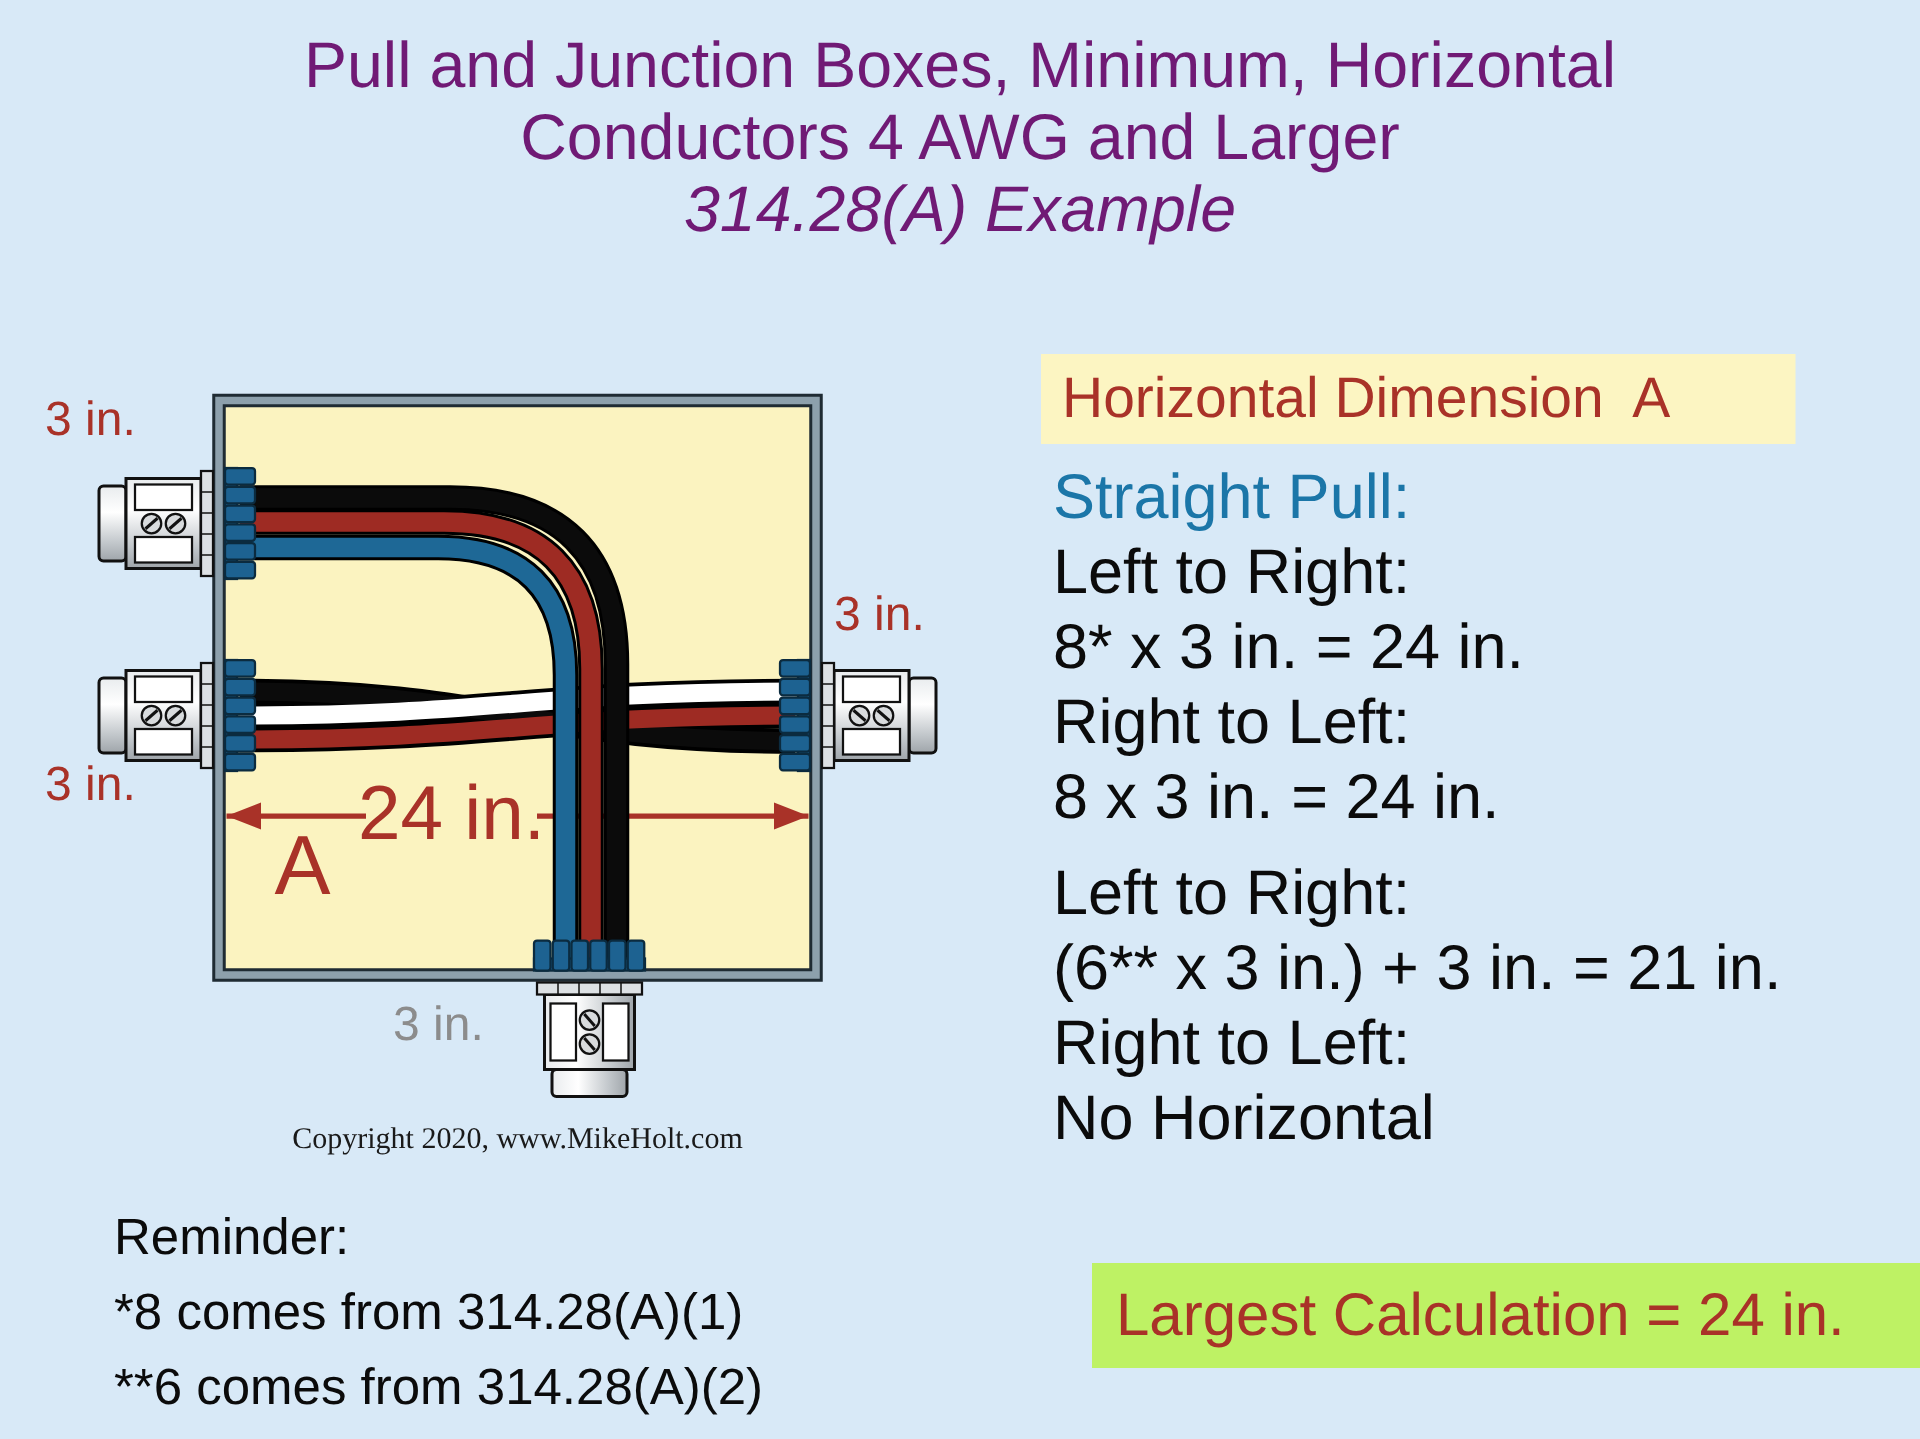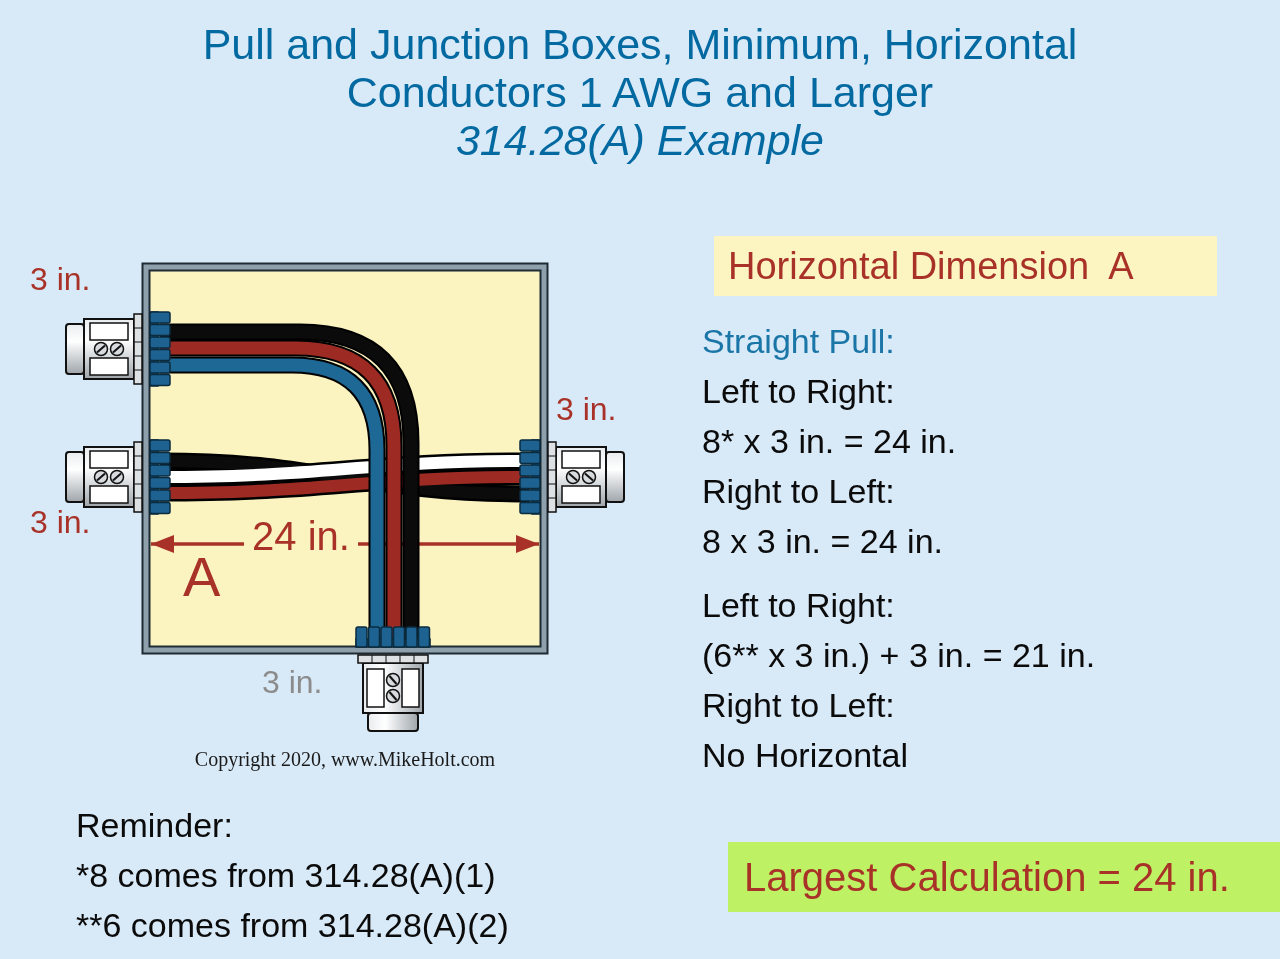--- a/index.html
+++ b/index.html
@@ -4,43 +4,43 @@
 <style>
   html,body{margin:0;padding:0;}
   body{
     width:1280px;height:959px;position:relative;overflow:hidden;
     background:#D8E9F7;
     font-family:"Liberation Sans", sans-serif;
     color:#111;
   }
   .abs{position:absolute;}
   
-  .title-block{left:0;top:20px;width:1280px;text-align:center;line-height:48px;font-size:43px;color:#0369a1;}
+  .title-block{left:0;top:20px;width:1280px;text-align:center;line-height:48px;font-size:43px;color:#701a75;}
   .title-block .it{font-style:italic;}
   
   .dim-label{font-size:32px;color:#A93228;line-height:1;}
   .dim-label.gray{color:#8C8C8C;}
-  .dim-24{left:238px;top:516px;width:126px;text-align:center;font-size:40px;color:#A93228;line-height:1;}
+  .dim-24{left:238px;top:516px;width:126px;text-align:center;font-size:51px;color:#A93228;line-height:1;}
   .dim-A{left:183px;top:549px;font-size:56px;color:#A93228;line-height:1;}
   .copyright{left:140px;top:748px;width:410px;text-align:center;font-size:20px;color:#1A1A1A;font-family:Liberation Serif, serif;}
   
   .panel-header{left:694px;top:236px;width:489px;height:60px;background:#FCF5C2;
-    display:flex;align-items:center;padding-left:14px;font-size:38px;color:#A93228;white-space:pre;margin-left:20px;}
-  .panel-block{left:702px;font-size:34px;line-height:50px;color:#0B0B0B;margin-top:10px;}
+    display:flex;align-items:center;padding-left:14px;font-size:38px;color:#A93228;white-space:pre;}
+  .panel-block{left:702px;font-size:42px;line-height:50px;color:#0B0B0B;}
   .panel-heading{color:#1B76A8;}
   .largest-banner{left:692px;top:842px;width:556px;height:70px;background:#bef264;
     display:flex;align-items:center;padding-left:16px;font-size:40px;color:#A93228;margin-left:36px;}
   .reminder{left:76px;top:800px;font-size:34px;line-height:50px;color:#0B0B0B;}
 </style>
 </head>
 <body>
 
 <div class="abs title-block">
   <div>Pull and Junction Boxes, Minimum, Horizontal</div>
-  <div>Conductors 1 AWG and Larger</div>
+  <div>Conductors 4 AWG and Larger</div>
   <div class="it">314.28(A) Example</div>
 </div>
 
 <svg class="abs" style="left:0;top:0;" width="1280" height="959" viewBox="0 0 1280 959">
   <defs>
     <linearGradient id="metalGrad" x1="0" y1="0" x2="0" y2="1">
       <stop offset="0" stop-color="#E9ECEE"></stop>
       <stop offset="0.35" stop-color="#FFFFFF"></stop>
       <stop offset="0.75" stop-color="#C3C8CC"></stop>
       <stop offset="1" stop-color="#9FA5AA"></stop>

